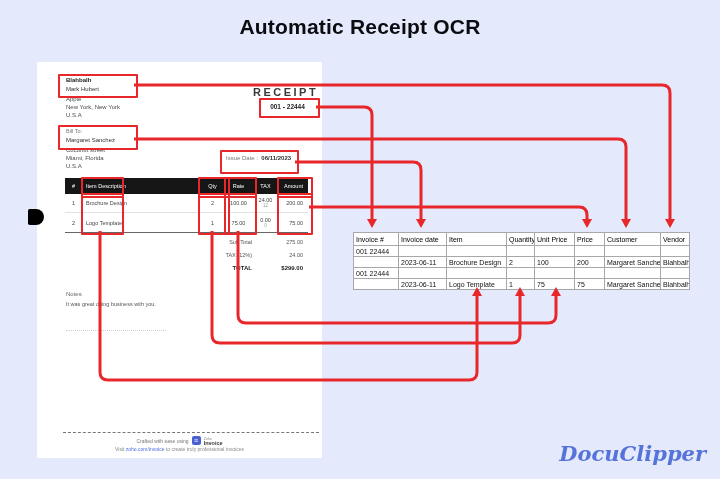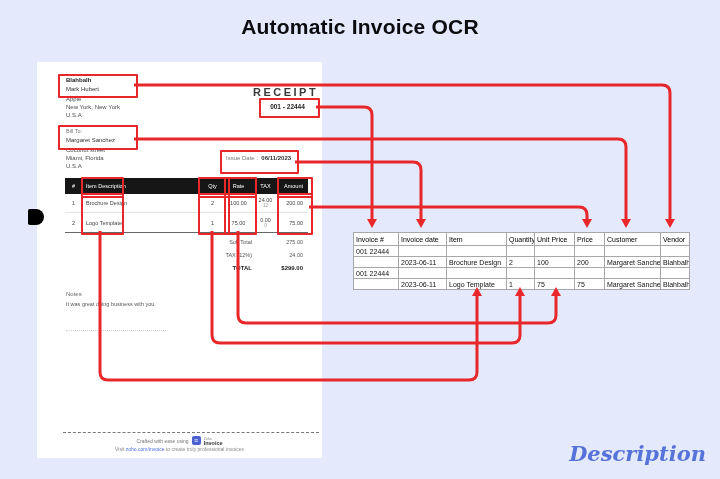--- a/index.html
+++ b/index.html
@@ -63,21 +63,21 @@
   .arrow{stroke:#e8272b;stroke-width:3;fill:none;}
   .head{fill:#e8272b;stroke:none;}
   .brand{right:14px;top:441px;font-family:"DejaVu Serif",serif;font-style:italic;
          font-weight:700;font-size:21px;color:#5673d9;z-index:7;}
 </style>
 </head>
 <body>
 
 <div id="stage">
 
-  <div class="abs page-title">Automatic Invoice OCR</div>
+  <div class="abs page-title">Automatic Receipt OCR</div>
 
   <div class="abs receipt">
 
     <div class="abs" style="left:29px;top:15px;font-size:6px;font-weight:700;color:#222;">Blahbalh</div>
     <div class="abs t6" style="left:29px;top:23px;color:#333;">Mark Hubert</div>
     <div class="abs t6" style="left:29px;top:33px;">Apple</div>
     <div class="abs t6" style="left:29px;top:41px;">New York, New York</div>
     <div class="abs t6" style="left:29px;top:49px;">U.S.A</div>
 
     <div class="abs t55" style="left:29px;top:66px;">Bill To:</div>
@@ -252,14 +252,14 @@
     <path class="arrow" d="M309 207 H579 Q587 207 587 215 V219"></path>
     <polygon class="head" points="582,219 592,219 587,228"></polygon>
     <path class="arrow" d="M100 231 V372 Q100 380 108 380 H469 Q477 380 477 372 V296"></path>
     <polygon class="head" points="472,296 482,296 477,287"></polygon>
     <path class="arrow" d="M212 231 V335 Q212 343 220 343 H512 Q520 343 520 335 V296"></path>
     <polygon class="head" points="515,296 525,296 520,287"></polygon>
     <path class="arrow" d="M238 231 V315 Q238 323 246 323 H548 Q556 323 556 315 V296"></path>
     <polygon class="head" points="551,296 561,296 556,287"></polygon>
   </svg>
 
-  <div class="abs brand">Description</div>
+  <div class="abs brand">DocuClipper</div>
 </div>
 
 </body></html>

